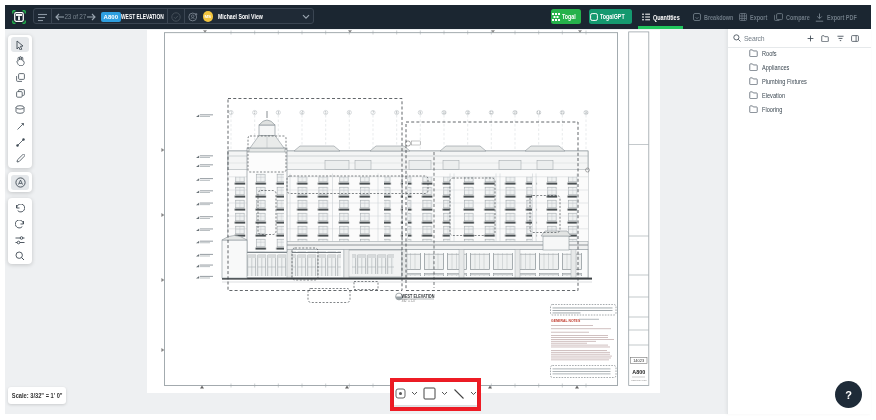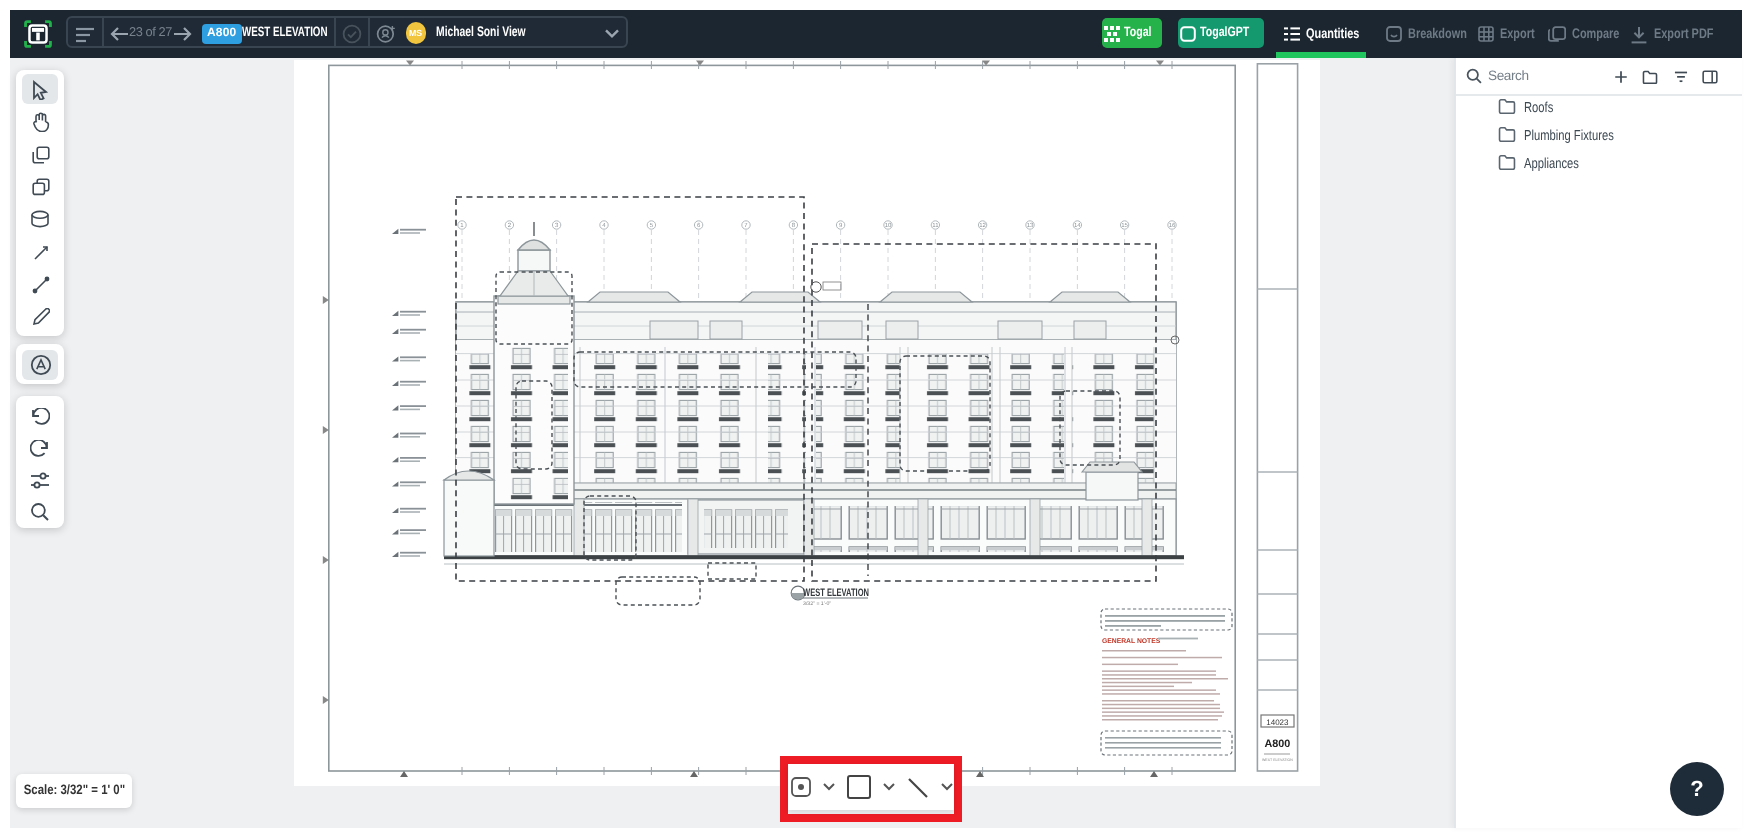--- a/index.html
+++ b/index.html
@@ -665,23 +665,35 @@
   <div class="treerow">
         <svg width="9" height="8" viewBox="0 0 10 9">
           <path d="M0.8 7.8 V1.8 a0.8 0.8 0 0 1 0.8-0.8 h2.2 l1 1.2 h3.6 a0.8 0.8 0 0 1 0.8 0.8 v4.8 a0.8 0.8 0 0 1-0.8 0.8 H1.6 a0.8 0.8 0 0 1-0.8-0.8 z" fill="none" stroke="#5a6570" stroke-width="0.9"></path>
         </svg>
         <span class="cn">Roofs</span>
       </div>
   <div class="treerow">
         <svg width="9" height="8" viewBox="0 0 10 9">
           <path d="M0.8 7.8 V1.8 a0.8 0.8 0 0 1 0.8-0.8 h2.2 l1 1.2 h3.6 a0.8 0.8 0 0 1 0.8 0.8 v4.8 a0.8 0.8 0 0 1-0.8 0.8 H1.6 a0.8 0.8 0 0 1-0.8-0.8 z" fill="none" stroke="#5a6570" stroke-width="0.9"></path>
         </svg>
+        <span class="cn">Appliances</span>
+      </div>
+  <div class="treerow">
+        <svg width="9" height="8" viewBox="0 0 10 9">
+          <path d="M0.8 7.8 V1.8 a0.8 0.8 0 0 1 0.8-0.8 h2.2 l1 1.2 h3.6 a0.8 0.8 0 0 1 0.8 0.8 v4.8 a0.8 0.8 0 0 1-0.8 0.8 H1.6 a0.8 0.8 0 0 1-0.8-0.8 z" fill="none" stroke="#5a6570" stroke-width="0.9"></path>
+        </svg>
         <span class="cn">Plumbing Fixtures</span>
       </div>
   <div class="treerow">
         <svg width="9" height="8" viewBox="0 0 10 9">
           <path d="M0.8 7.8 V1.8 a0.8 0.8 0 0 1 0.8-0.8 h2.2 l1 1.2 h3.6 a0.8 0.8 0 0 1 0.8 0.8 v4.8 a0.8 0.8 0 0 1-0.8 0.8 H1.6 a0.8 0.8 0 0 1-0.8-0.8 z" fill="none" stroke="#5a6570" stroke-width="0.9"></path>
         </svg>
-        <span class="cn">Appliances</span>
+        <span class="cn">Elevation</span>
+      </div>
+  <div class="treerow">
+        <svg width="9" height="8" viewBox="0 0 10 9">
+          <path d="M0.8 7.8 V1.8 a0.8 0.8 0 0 1 0.8-0.8 h2.2 l1 1.2 h3.6 a0.8 0.8 0 0 1 0.8 0.8 v4.8 a0.8 0.8 0 0 1-0.8 0.8 H1.6 a0.8 0.8 0 0 1-0.8-0.8 z" fill="none" stroke="#5a6570" stroke-width="0.9"></path>
+        </svg>
+        <span class="cn">Flooring</span>
       </div>
  </div>
 </div>
 
 <div class="help">?</div>
 </body></html>

